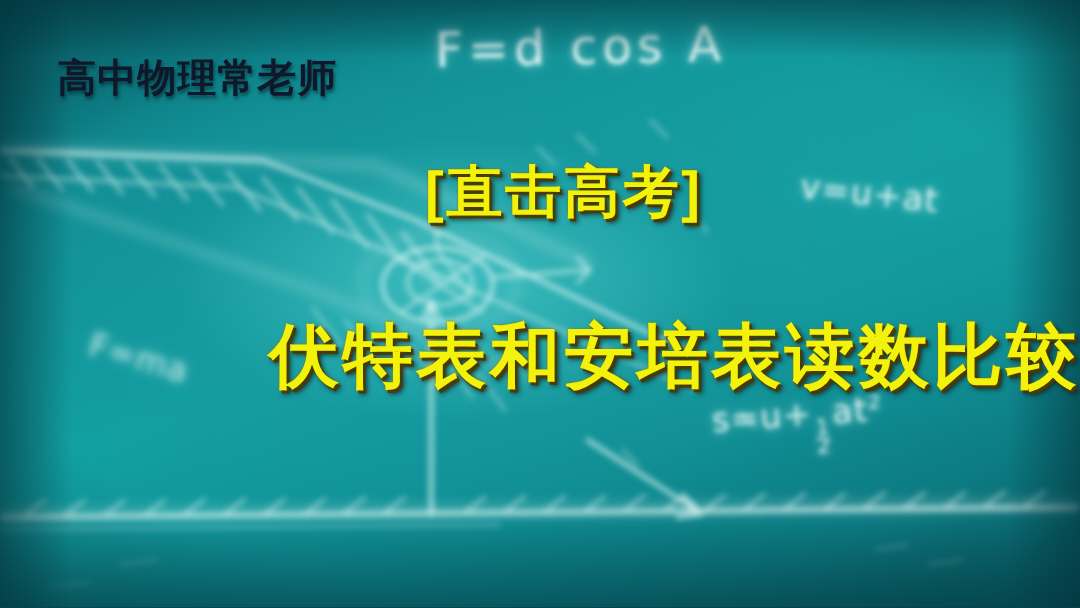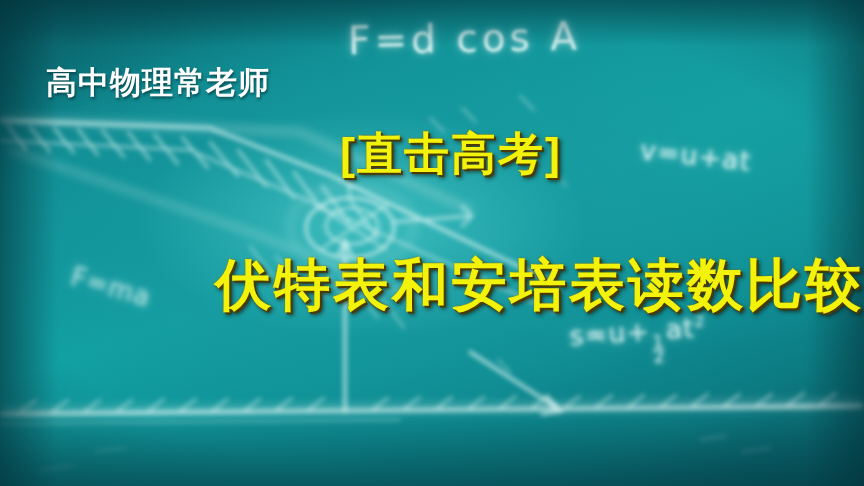--- a/index.html
+++ b/index.html
@@ -110,25 +110,24 @@
     opacity:.75;
     transform:rotate(16deg);
   }
 
   
   #watermark{
     position:absolute;
     left:46px; top:42px;
     font-size:31px;
     font-weight:bold;
-    color:#ffffff;
+    color:#0f172a;
     letter-spacing:1px;
     text-shadow:1px 2px 3px rgba(0,40,45,0.65);
     white-space:nowrap;
-    margin-top:20px;
   }
 
   
   .yellow{
     position:absolute;
     color:#f2f20a;
     font-weight:bold;
     white-space:nowrap;
     text-shadow:
       2px 2px 0 #4a3a06,

